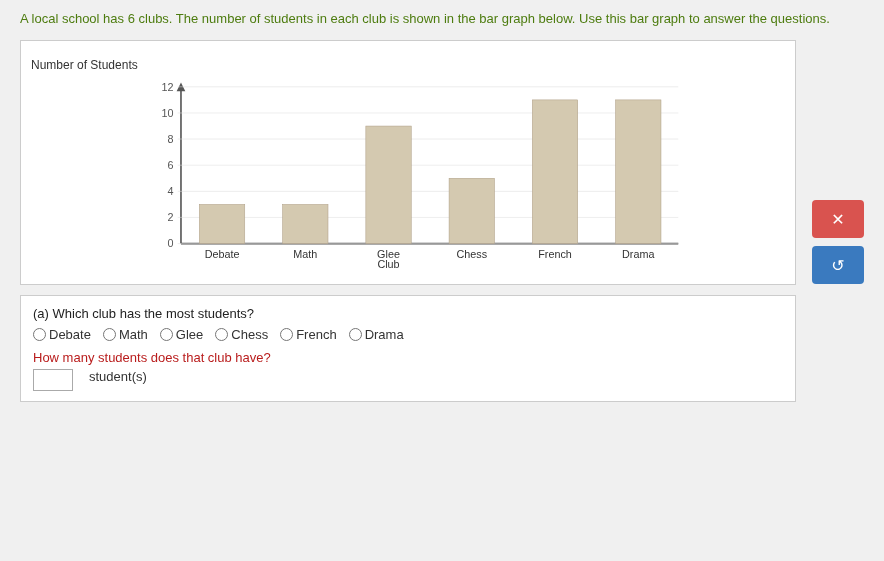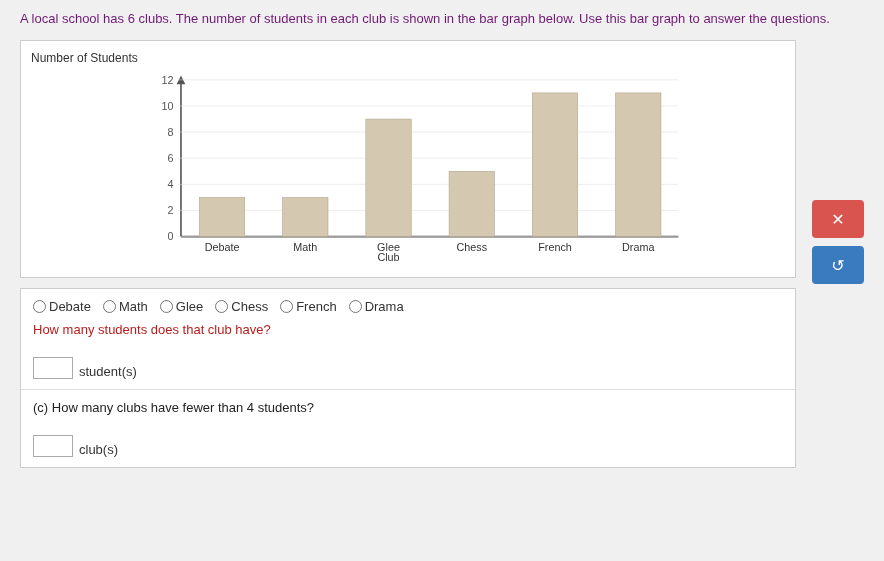--- a/index.html
+++ b/index.html
@@ -6,36 +6,36 @@
     body {
       font-family: Arial, sans-serif;
       font-size: 13px;
       background: #f0f0f0;
       padding: 10px 20px;
       width: 884px;
       min-height: 561px;
     }
     .top-instruction {
       font-size: 13px;
-      color: #701a75;
+      color: #4d7c0f;
       margin-bottom: 12px;
       line-height: 1.4;
     }
     .main-container {
       display: flex;
       gap: 16px;
       align-items: flex-start;
     }
     .left-panel {
       flex: 1;
     }
     .chart-box {
       border: 1px solid #ccc;
       background: #fff;
-      padding: 10px 10px 8px 10px;
+      padding: 17px 10px 8px 10px;
       margin-bottom: 10px;
     }
     .chart-title {
       font-size: 12px;
       color: #333;
       margin-bottom: 4px;
     }
     .chart-area {
       position: relative;
       width: 100%;
@@ -72,23 +72,23 @@
       align-items: center;
       gap: 3px;
       font-size: 13px;
       color: #333;
     }
     .radio-option input[type="radio"] {
       margin: 0;
     }
     .input-row {
       display: flex;
-      align-items: flex-end;
-      gap: 6px;
-      margin-top: 20px;
+      align-items: flex-start;
+      gap: 16px;
+      margin-top: 4px;
     }
     .sub-question {
       font-size: 13px;
       color: #b91c1c;
       margin-bottom: 4px;
     }
     .answer-input {
       width: 40px;
       height: 22px;
       border: 1px solid #aaa;
@@ -183,20 +183,21 @@
 
           <rect x="452" y="22.1" width="42" height="132.9" fill="#d4c9b0" stroke="#b0a088" stroke-width="0.5"></rect>
           <text x="473" y="168" text-anchor="middle" font-size="10" fill="#333">Drama</text>
         </svg>
       </div>
     </div>
 
     <div class="questions-box">
 
       <div class="question-section">
+        <div class="question-label">(a) Which club has the most students?</div>
         <div class="radio-group">
           <label class="radio-option">
             <input type="radio" name="qa" value="Debate" style="">
             <span>Debate</span>
           </label>
           <label class="radio-option">
             <input type="radio" name="qa" value="Math" style="">
             <span>Math</span>
           </label>
           <label class="radio-option">
@@ -217,27 +218,20 @@
           </label>
         </div>
         <div class="sub-question">How many students does that club have?</div>
         <div class="input-row">
           <input type="text" class="answer-input" value="" style="">
           <span class="input-label">student(s)</span>
         </div>
       </div>
 
 
-      <div class="question-section">
-        <div class="question-label">(c) How many clubs have fewer than 4 students?</div>
-        <div class="input-row">
-          <input type="text" class="answer-input" value="" style="">
-          <span class="input-label">club(s)</span>
-        </div>
-      </div>
 
     </div>
   </div>
 
   <div class="right-panel">
     <button class="action-btn btn-close">✕</button>
     <button class="action-btn btn-undo">↺</button>
   </div>
 </div>
 

